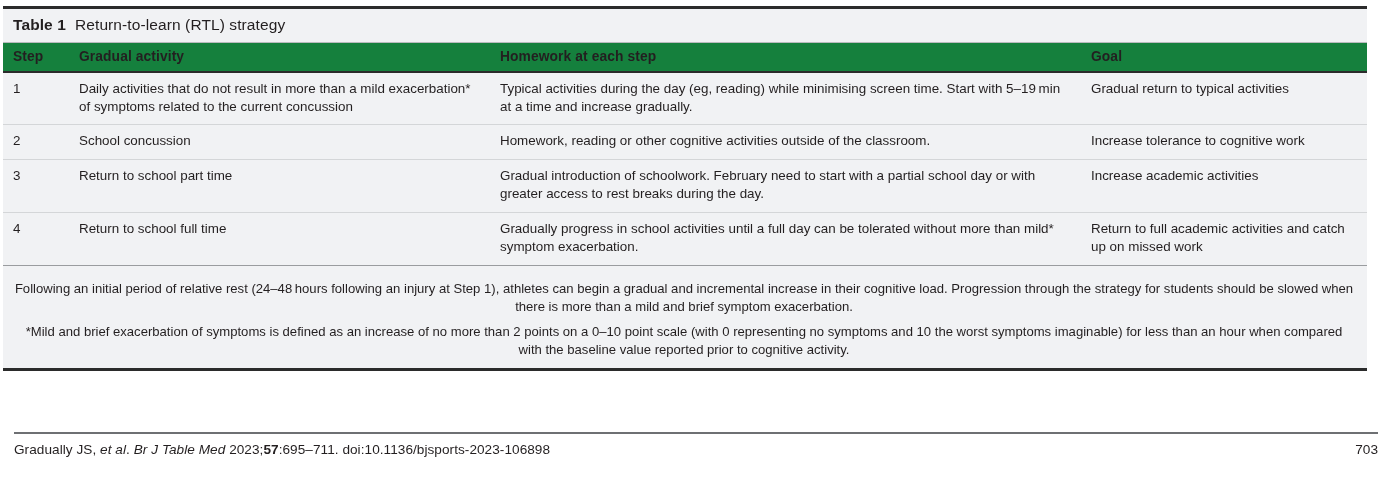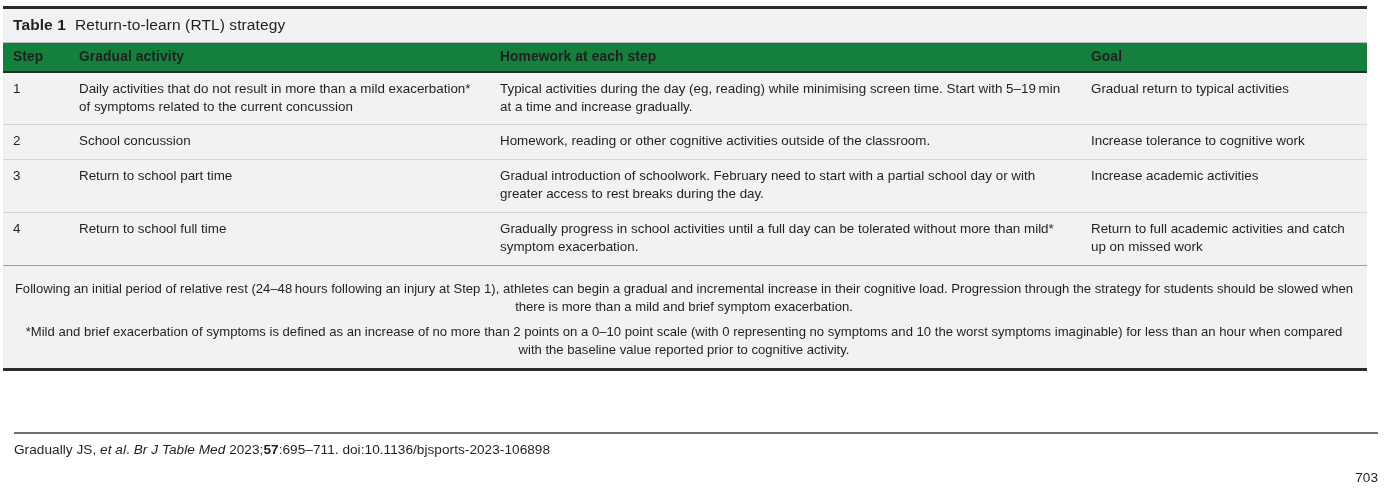--- a/index.html
+++ b/index.html
@@ -95,21 +95,21 @@
     padding-top: 8px;
     display: flex;
     align-items: flex-start;
     justify-content: space-between;
     font-size: 13.6px;
     letter-spacing: 0.05px;
   }
   .page-footer .cite { white-space: nowrap; }
   .page-footer .cite em { font-style: italic; text-align: center; }
   .page-footer .cite b { font-weight: bold; }
-  .page-footer .folio { font-size: 13.6px; margin-top: 28px; }
+  .page-footer .folio { font-size: 13.6px; }
 </style>
 </head>
 <body>
 
 <div class="page">
 
   <div class="table-block">
 
     <div class="table-caption">
       <span class="cap-label">Table 1</span><span class="cap-text">Return-to-learn (RTL) strategy</span>

